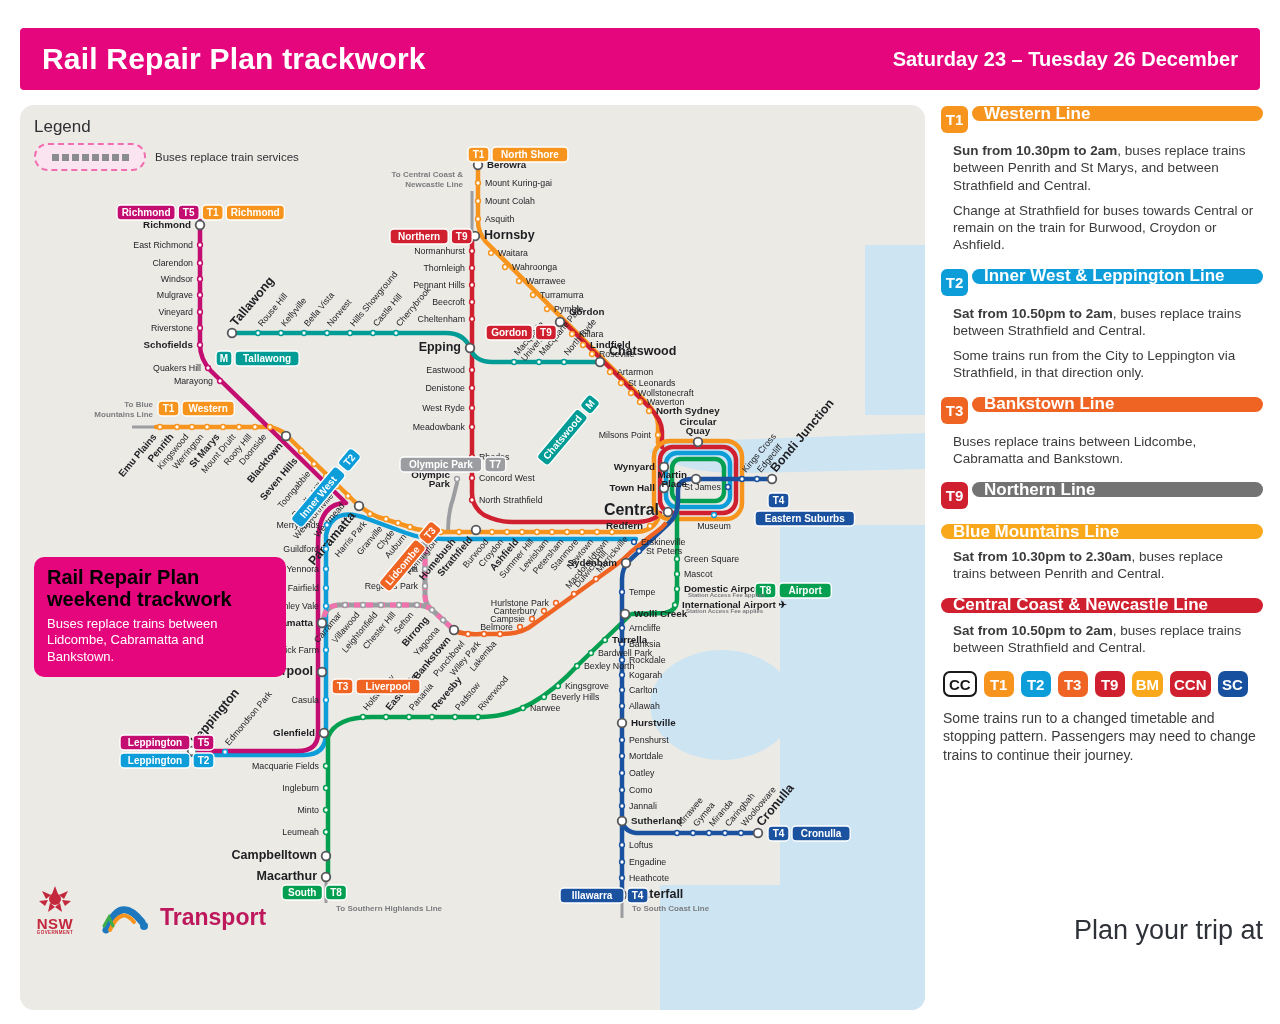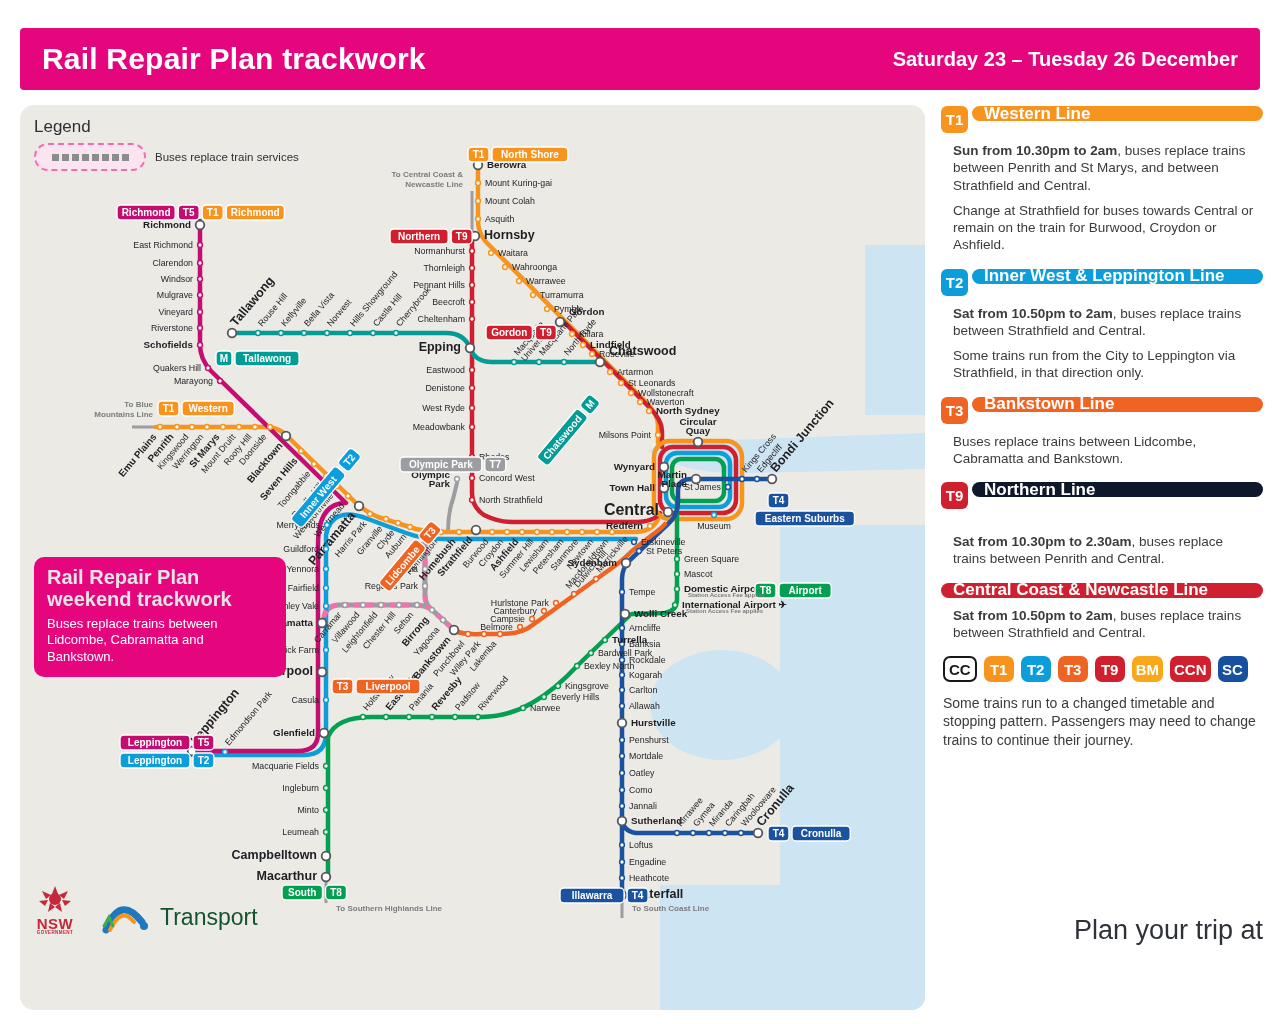--- a/index.html
+++ b/index.html
@@ -13,28 +13,28 @@
   .map-panel{position:absolute;left:20px;top:105px;width:905px;height:905px;background:#ECEAE5;border-radius:14px;overflow:hidden;}
   .legend{position:absolute;left:14px;top:12px;z-index:5;}
   .legend .lg-title{font-size:17px;color:#2F3033;margin-bottom:6px;}
   .legend .lg-row{display:flex;align-items:center;gap:9px;}
   .lg-pill{width:108px;height:24px;border:2px dashed #F06EAE;border-radius:14px;background:#F9E4F0;
            display:flex;align-items:center;justify-content:center;gap:3px;}
   .lg-pill i{display:block;width:7px;height:7px;background:#8A8C8F;}
   .legend .lg-label{font-size:11.5px;color:#2F3033;}
   .callout{position:absolute;left:14px;top:452px;width:252px;background:#E5067D;border-radius:10px;
            padding:10px 13px 12px 13px;z-index:5;box-sizing:border-box;}
-  .callout .co-title{color:#e5e5e5;font-weight:bold;font-size:20px;line-height:1.08;}
+  .callout .co-title{color:#000000;font-weight:bold;font-size:20px;line-height:1.08;}
   .callout .co-body{color:#fff;font-size:13px;line-height:1.25;margin-top:6px;}
   .logos{position:absolute;left:16px;top:780px;display:flex;align-items:flex-end;gap:26px;z-index:5;}
   .nsw-logo{display:flex;flex-direction:column;align-items:center;line-height:1;}
   .nsw-logo .nsw-txt{color:#C3283C;font-weight:bold;font-size:15px;letter-spacing:.5px;margin-top:1px;}
   .nsw-logo .gov-txt{color:#C3283C;font-weight:bold;font-size:4.5px;letter-spacing:.4px;}
   .tfnsw{display:flex;align-items:center;gap:8px;}
-  .tfnsw .t-word{color:#14532d;font-weight:normal;font-size:23px;}
+  .tfnsw .t-word{color:#be185d;font-weight:bold;font-size:23px;}
   
   .sidebar{position:absolute;left:941px;top:106px;width:322px;}
   .panel{margin-bottom:15px;}
   .panel-hd{display:flex;align-items:stretch;gap:4px;}
   .line-badge{flex:0 0 auto;width:27px;height:27px;border-radius:6px;color:#fff;font-weight:bold;font-size:15px;
               display:flex;align-items:center;justify-content:center;}
   .hd-bar{flex:1;border-radius:8px;color:#fff;font-weight:bold;font-size:17px;display:flex;align-items:center;
           padding:0 12px;height:15px;}
   .panel-body{padding:9px 4px 0 12px;}
   .panel-body p{margin:0 0 8px 0;font-size:13.5px;line-height:1.28;color:#3B3B3D;}
@@ -657,25 +657,29 @@
         <span class="hd-bar" style="background: rgb(239, 100, 35);">Bankstown Line</span>
       </div>
       <div class="panel-body">
         <p><span>Buses replace trains between Lidcombe, Cabramatta and Bankstown.</span></p>
       </div>
     </div>
 
     <div class="panel">
       <div class="panel-hd">
         <span class="line-badge" style="background: rgb(208, 32, 47);">T9</span>
-        <span class="hd-bar" style="background: #0f172a;">Northern Line</span>
+        <span class="hd-bar" style="background: #737373;">Northern Line</span>
       </div>
     </div>
 
     <div class="panel">
+      <div class="panel-hd">
+
+        <span class="hd-bar" style="background: rgb(249, 168, 28);">Blue Mountains Line</span>
+      </div>
       <div class="panel-body">
         <p><span class="lead">Sat from 10.30pm to 2.30am</span><span>, buses replace trains between Penrith and Central.</span></p>
       </div>
     </div>
 
     <div class="panel">
       <div class="panel-hd">
 
         <span class="hd-bar" style="background: rgb(208, 32, 47);">Central Coast &amp; Newcastle Line</span>
       </div>

